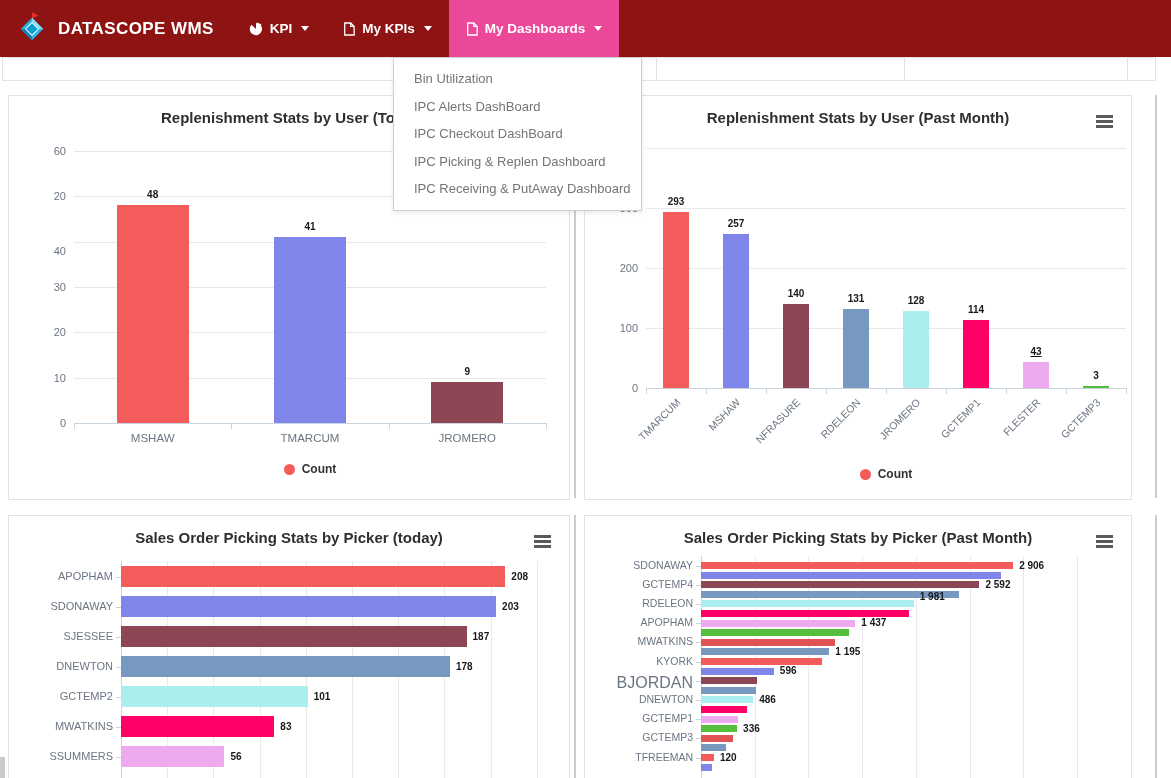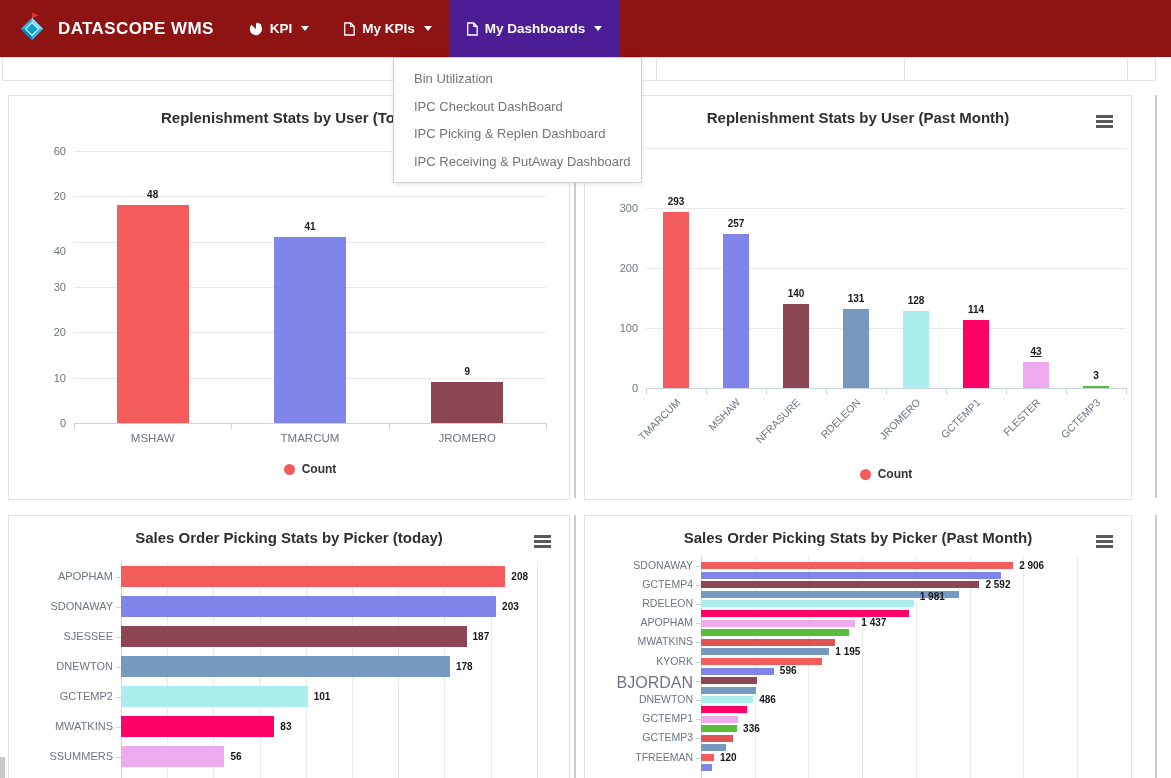--- a/index.html
+++ b/index.html
@@ -7,21 +7,21 @@
         font-family:"Liberation Sans",sans-serif;}
 
   
   .navbar{position:absolute;left:0;top:0;width:1171px;height:57px;background:#8e1313;
           display:flex;align-items:stretch;}
   .brand{display:flex;align-items:center;padding-left:16px;}
   .brand-text{color:#fff;font-size:17px;font-weight:600;letter-spacing:.4px;margin-left:10px;}
   .nav-items{display:flex;align-items:stretch;margin-left:18px;}
   .nav-item{display:flex;align-items:center;gap:7px;padding:0 17px;color:#fff;
             font-size:13.5px;font-weight:600;cursor:pointer;}
-  .nav-item.active{background:#4c1d95;}
+  .nav-item.active{background:#ec4899;}
   .caret{width:0;height:0;border-left:4px solid transparent;border-right:4px solid transparent;
          border-top:5px solid #fff;margin-left:2px;}
   .nav-icon{display:flex;align-items:center;}
 
   
   .topstrip{position:absolute;left:2px;top:57px;width:1152px;height:22px;background:#fff;
             border:1px solid #e3e3e3;}
   .strip-div{position:absolute;top:0;bottom:0;width:1px;background:#e3e3e3;}
 
   
@@ -352,18 +352,19 @@
         <div class="rowbar" style="top: 198px; height: 7px; left: 0px; width: 12.89px; background: rgb(244, 91, 91);"></div>
         <div class="val" style="left: 18.89px; top: 195.5px;">120</div>
         <div class="rowcat" style="left: -116px; width: 108px; top: 194.5px; font-size: 10.5px;">TFREEMAN</div>
         <div class="ytickdash" style="left: -5px; top: 201.5px;"></div>
         <div class="rowbar" style="top: 207.6px; height: 7px; left: 0px; width: 11.2788px; background: rgb(128, 133, 233);"></div>
       </div>
   </div>
 
   <div class="dropdown">
     <div class="dd-item">Bin Utilization</div>
+    <div class="dd-item">IPC Alerts DashBoard</div>
     <div class="dd-item">IPC Checkout DashBoard</div>
     <div class="dd-item">IPC Picking &amp; Replen Dashboard</div>
     <div class="dd-item">IPC Receiving &amp; PutAway Dashboard</div>
   </div>
 
 </div>
 
 </body></html>

